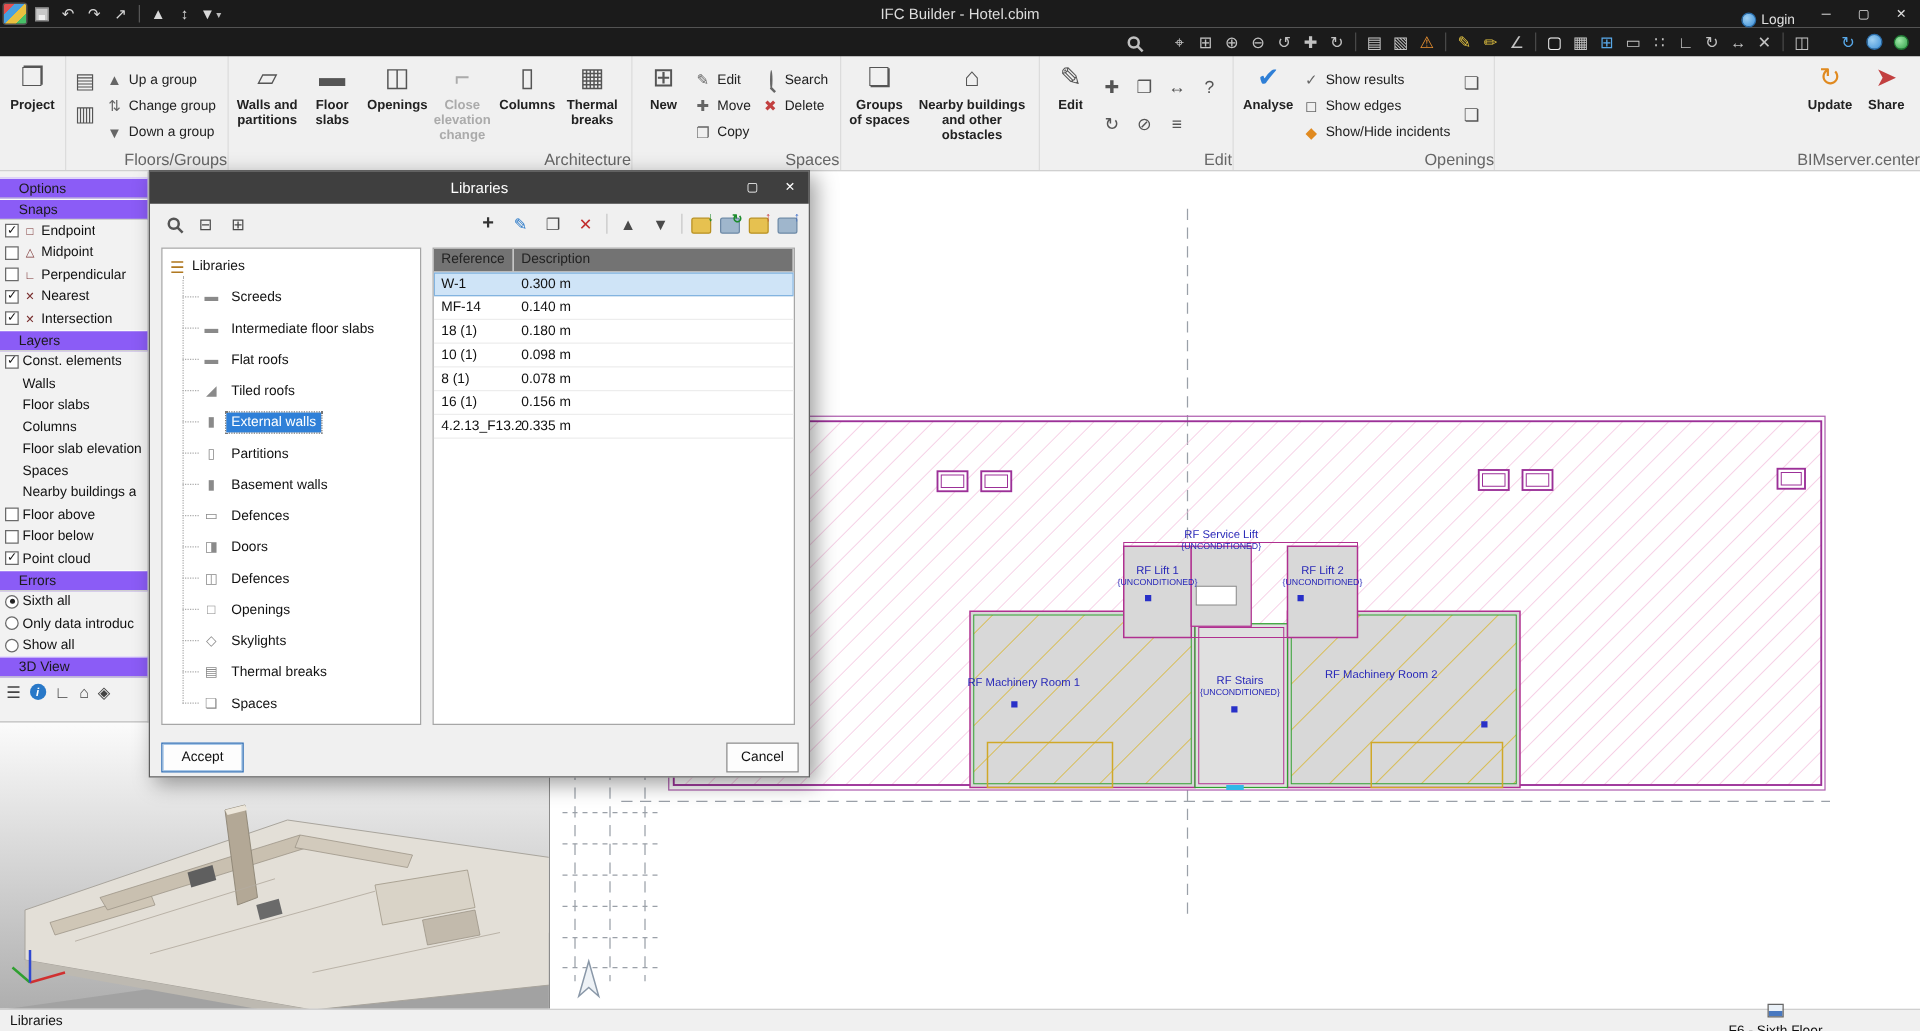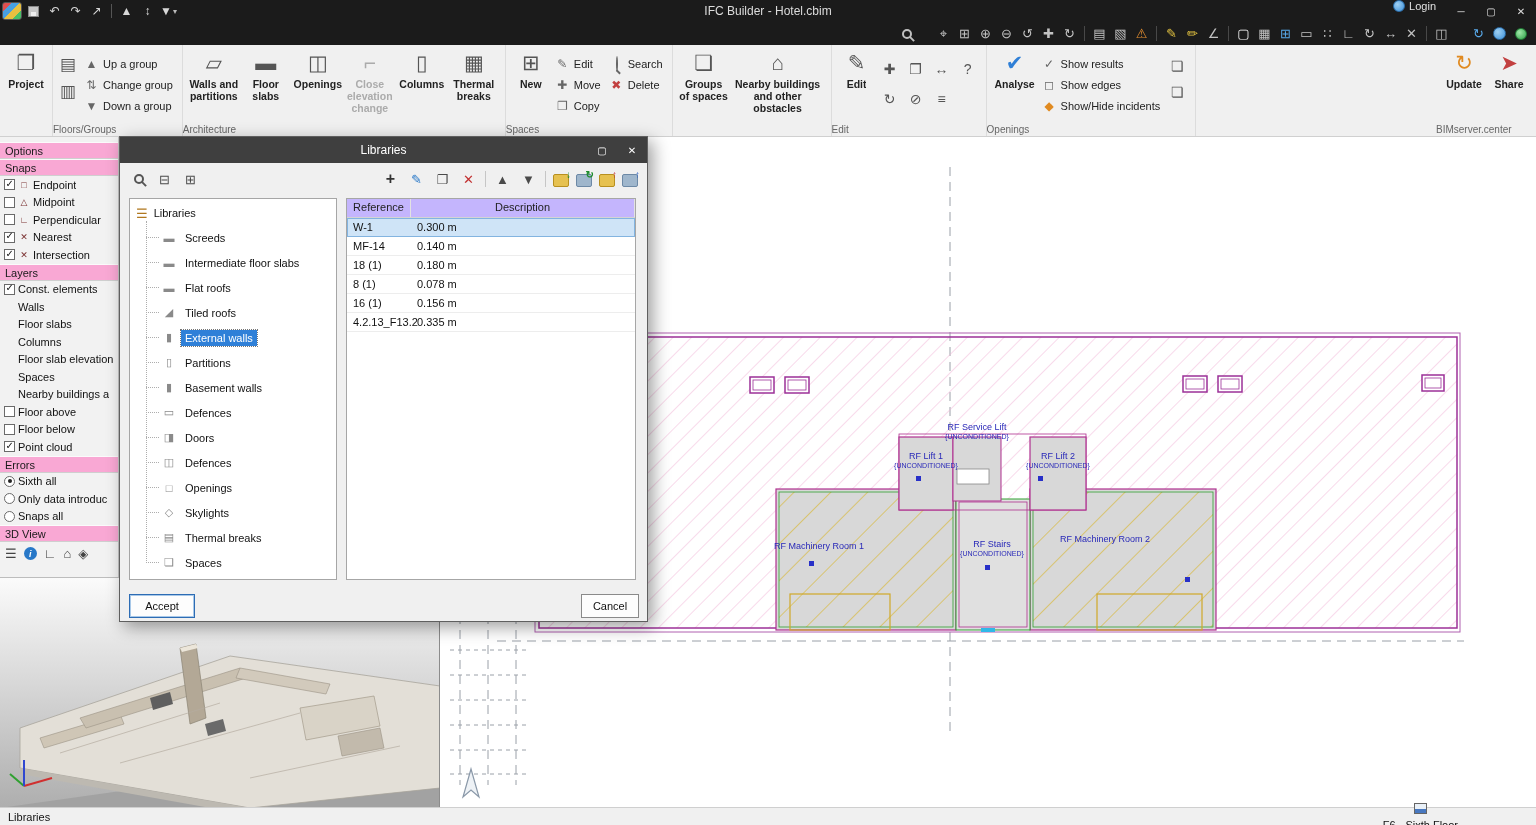--- a/index.html
+++ b/index.html
@@ -9,21 +9,21 @@
   
   .titlebar { position:absolute; top:0; left:0; right:0; height:22px; background:#1b1b1b; display:flex; align-items:center; z-index:30; }
   .qa { display:flex; align-items:center; gap:2px; padding-left:2px; z-index:2; }
   .app-logo { width:20px; height:18px; border-radius:3px; background:linear-gradient(135deg,#e05050 0 25%,#48a0e0 25% 50%,#e8c040 50% 75%,#48c068 75%); border:1px solid #555; }
   .qa-btn { width:19px; height:18px; display:flex; align-items:center; justify-content:center; color:#d8d8d8; font-size:12px; }
   .qa-sep { width:1px; height:14px; background:#555; margin:0 3px; }
   .floppy { width:11px; height:11px; background:#c8c8c8; border:1px solid #888; position:relative; }
   .floppy::after { content:""; position:absolute; bottom:0; left:2px; right:2px; height:4px; background:#efefef; }
   .caret { font-size:8px; color:#bbb; margin-left:1px; }
   .tb-title { position:absolute; left:0; right:0; text-align:center; color:#dcdcdc; font-size:12px; pointer-events:none; }
-  .tb-right { margin-left:auto; display:flex; align-items:flex-start; z-index:2; }
+  .tb-right { margin-left:auto; display:flex; align-items:flex-end; z-index:2; }
   .login { display:flex; align-items:center; gap:4px; color:#e0e0e0; padding:0 10px; }
   .globe { width:12px; height:12px; border-radius:50%; background:radial-gradient(circle at 35% 35%, #9fd0f2, #3d90d8); border:1px solid #2a6ca8; }
   .win-btn { width:30px; height:22px; display:flex; align-items:center; justify-content:center; color:#e0e0e0; font-size:10px; }
 
   
   .toolbar2 { position:absolute; top:22px; left:0; right:0; height:23px; background:#1b1b1b; display:flex; align-items:center; justify-content:flex-end; padding-right:5px; z-index:29; }
   .t2i { width:21px; height:20px; display:flex; align-items:center; justify-content:center; font-size:13px; color:#c2c2c2; flex:none; }
   .t2-sep { width:1px; height:15px; background:#484848; margin:0 4px; flex:none; }
   .c-org { color:#e89030; } .c-yel { color:#e0c040; } .c-blu { color:#58a8e8; } .c-wht { color:#f2f2f2; } 
   .mag { width:10px; height:10px; border:2px solid #c0c0c0; border-radius:50%; position:relative; }
@@ -32,38 +32,38 @@
   .mag.dark::after { background:#555; }
   .mini-globe { width:13px; height:13px; border-radius:50%; background:radial-gradient(circle at 35% 35%, #9fd0f2, #3d90d8); border:1px solid #2a6ca8; }
   .status-dot { width:12px; height:12px; border-radius:50%; background:radial-gradient(circle at 35% 35%, #9fe8a8, #2fa048); border:1px solid #1f7a34; }
   .gap16 { width:16px; flex:none; }
 
   
   .ribbon { position:absolute; top:45px; left:0; right:0; height:92px; background:#f0f0f0; border-bottom:1px solid #d0d0d0; display:flex; z-index:5; }
   .rgroup { position:relative; border-right:1px solid #dcdcdc; padding:3px 5px 13px; display:flex; align-items:flex-start; }
   .rgroup.nolabel { }
   .rgroup.spacer { flex:1; border-right:none; }
-  .rgroup-label { position:absolute; bottom:1px; left:0; right:0; text-align:left; font-size:10px; color:#666; white-space:nowrap; }
+  .rgroup-label { position:absolute; bottom:1px; left:0; right:0; text-align:right; font-size:13px; color:#666; white-space:nowrap; }
   .bigbtn { width:52px; display:flex; flex-direction:column; align-items:center; padding:2px 1px; text-align:center; cursor:default; }
   .bigbtn .bicon { font-size:21px; line-height:26px; height:28px; color:#555; }
   .bigbtn .blabel { font-size:10.5px; line-height:12px; max-height:36px; overflow:hidden; color:#222;font-weight:bold; }
   .bigbtn.disabled .bicon, .bigbtn.disabled .blabel { color:#ababab; }
   .col { display:flex; flex-direction:column; }
   .smallbtn { display:flex; align-items:center; gap:4px; height:21px; padding:0 4px; color:#222; white-space:nowrap; }
   .smallbtn .sicon { width:15px; text-align:center; font-size:12px; color:#666; flex:none; }
   .iconbtn { width:26px; height:26px; display:flex; align-items:center; justify-content:center; font-size:14px; color:#555; }
   .toolgrid { display:grid; grid-template-rows:repeat(2,30px); grid-auto-flow:column; align-items:center; margin-top:6px; }
   .stack-icons { display:flex; flex-direction:column; gap:6px; padding:6px 4px 0 2px; font-size:17px; color:#555; }
   .smag { width:8px; height:8px; border:1.5px solid #666; border-radius:50%; position:relative; margin-left:2px; }
   .smag::after { content:""; position:absolute; width:5px; height:1.5px; background:#666; transform:rotate(45deg); right:-4px; bottom:-2px; }
   .ic-blue { color:#2f7fd6 !important; } .ic-red { color:#c24040 !important; } .ic-orange { color:#e08a20 !important; }
 
   
   .sidebar { position:absolute; top:137px; left:0; width:119px; bottom:18px; background:#f2f2f2; border-right:1px solid #c4c4c4; padding-top:5px; z-index:4; }
-  .side-header { height:17px; line-height:15px; background:#f9a8d4; border-top:1px solid #fbfbfb; border-bottom:1px solid #cfcfcf; padding:1px 5px; color:#1a1a1a; }
+  .side-header { height:17px; line-height:15px; background:#8b5cf6; border-top:1px solid #fbfbfb; border-bottom:1px solid #cfcfcf; padding:1px 15px; color:#1a1a1a; }
   .side-item { display:flex; align-items:center; gap:3px; height:17.5px; padding:0 2px 0 4px; white-space:nowrap; overflow:hidden; }
   .side-label { overflow:hidden; }
   .cb { width:11px; height:11px; border:1px solid #6a6a6a; background:#fff; flex:none; position:relative; visibility:hidden; }
   .cb.shown { visibility:visible; }
   .cb.checked::after { content:"✓"; position:absolute; top:-2.5px; left:0.5px; font-size:10px; color:#111; }
   .snap-icon { width:12px; flex:none; text-align:center; color:#7a3030; font-size:9px; }
   .radio { width:11px; height:11px; border:1px solid #6a6a6a; border-radius:50%; background:#fff; flex:none; position:relative; }
   .radio.selected::after { content:""; position:absolute; inset:2.5px; background:#222; border-radius:50%; }
   .v3d-toolbar { display:flex; align-items:center; gap:7px; padding:4px 5px; }
   .v3i { font-size:13px; color:#444; }
@@ -99,21 +99,21 @@
   .tree-root { display:flex; align-items:center; gap:6px; height:24px; padding-left:6px; }
   .tree-root .ricon { font-size:13px; color:#b07820; }
   .tree-items { position:relative; }
   .tree-items::before { content:""; position:absolute; left:16px; top:-4px; bottom:12px; border-left:1px dotted #adadad; }
   .tree-item { position:relative; display:flex; align-items:center; gap:5px; height:25px; padding-left:32px; }
   .tree-item::before { content:""; position:absolute; left:16px; width:13px; top:12px; border-top:1px dotted #adadad; }
   .tree-item .ticon { width:14px; text-align:center; font-size:11px; color:#8a8a8a; flex:none; }
   .tlabel { padding:2px 4px; }
   .tree-item.selected .tlabel { background:#2f80d8; color:#fff; outline:1px dotted #777; }
   .dtable { position:absolute; left:226px; top:61px; width:290px; height:382px; background:#fff; border:1px solid #a6a6a6; overflow:hidden; }
-  .thead { display:flex; height:19px; background:#c4b5fd; border-bottom:1px solid #d4d4d4; color:#222;text-align:center; }
+  .thead { display:flex; height:19px; background:#737373; border-bottom:1px solid #d4d4d4; color:#222; }
   .th { padding:2px 6px; border-right:1px solid #e2e2e2; }
   .th.ref { width:64px; flex:none; } .th.desc { flex:1; }
   .trow { display:flex; align-items:center; height:19px; border-bottom:1px solid #ededed; }
   .trow.selected { background:#cfe4f7; outline:1px solid #83b4e0; outline-offset:-1px; }
   .td { padding:0 6px; } .td.ref { width:64px; flex:none; } .td.desc { flex:1; }
   .btn { position:absolute; height:24px; background:#fdfdfd; border:1px solid #8a8a8a; display:flex; align-items:center; justify-content:center; font-size:11px; }
   .btn.accept { left:9px; top:457px; width:66px; border-color:#2d6cb4; box-shadow:inset 0 0 0 1px #a8c8e8; }
   .btn.cancel { left:461px; top:457px; width:58px; }
 
   
@@ -539,21 +539,21 @@
         <span class="side-label">Sixth all</span>
       </div>
 
       <div class="side-item">
         <span class="radio"></span>
         <span class="side-label">Only data introduc</span>
       </div>
 
       <div class="side-item">
         <span class="radio"></span>
-        <span class="side-label">Snaps all</span>
+        <span class="side-label">Show all</span>
       </div>
     </div>
 
   <div class="side-header">3D View</div>
   <div class="v3d-toolbar">
     <span class="v3i">☰</span>
     <span class="info-badge">i</span>
     <span class="v3i">∟</span>
     <span class="v3i">⌂</span>
     <span class="v3i">◈</span>
@@ -726,20 +726,24 @@
           <span class="td ref">MF-14</span>
           <span class="td desc">0.140 m</span>
         </div>
 
         <div class="trow">
           <span class="td ref">18 (1)</span>
           <span class="td desc">0.180 m</span>
         </div>
 
 
+        <div class="trow">
+          <span class="td ref">10 (1)</span>
+          <span class="td desc">0.098 m</span>
+        </div>
 
         <div class="trow">
           <span class="td ref">8 (1)</span>
           <span class="td desc">0.078 m</span>
         </div>
 
         <div class="trow">
           <span class="td ref">16 (1)</span>
           <span class="td desc">0.156 m</span>
         </div>

